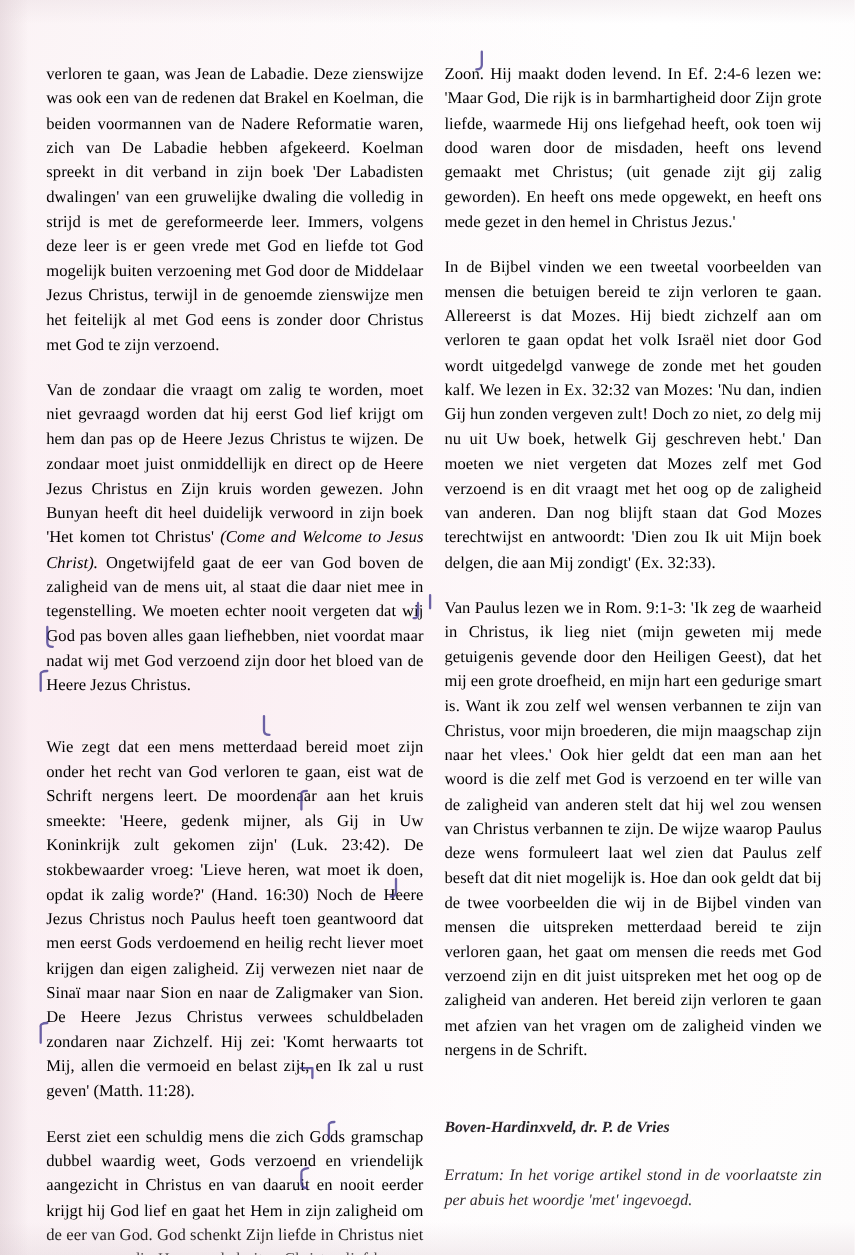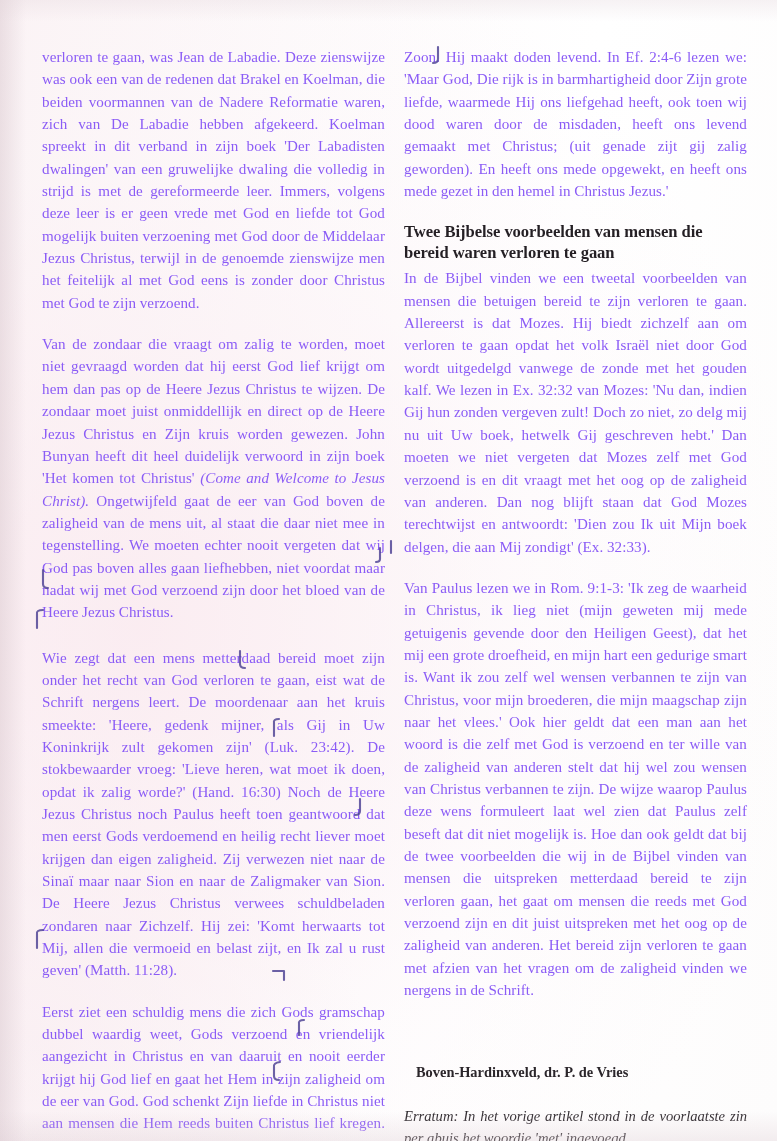--- a/index.html
+++ b/index.html
@@ -52,48 +52,49 @@
 
   .col {
     position: absolute;
     top: 42px;
     width: 343px;
   }
   .col-left  { left: 42px; }
   .col-right { left: 404px; }
 
   p.para {
-    margin: 4px 0 19px 0;
+    margin: 15px 0 19px 0;
     font-size: 15.1px;
     line-height: 22.35px;
     text-align: justify;
-    color: #8b5cf6;
+    color: #000000;
     letter-spacing: 0.08px;
     word-spacing: -0.2px;
   }
   p.para:last-child { margin-bottom: 0; }
 
   p.tight { margin-bottom: 0; }
 
   h2.section-head {
     margin: 0 0 1px 0;
     font-size: 16.6px;
     line-height: 21px;
     font-weight: bold;
     color: #241f24;
     letter-spacing: -0.05px;
   }
 
   .it { font-style: italic; }
 
   .byline {
-    margin: 12px;
+    margin: 0;
     font-size: 14.4px;
     line-height: 21px;
     font-weight: bold;
+    font-style: italic;
     color: #2b262b;
   }
 
   .erratum {
     margin: 22px 0 0 0;
     font-size: 14.6px;
     line-height: 22px;
     font-style: italic;
     color: #2f2a2f;
     text-align: justify;
@@ -135,21 +136,20 @@
 
     <p class="para">Wie zegt dat een mens metterdaad bereid moet zijn onder het recht van God verloren te gaan, eist wat de Schrift nergens leert. De moordenaar aan het kruis smeekte: 'Heere, gedenk mijner, als Gij in Uw Koninkrijk zult gekomen zijn' (Luk. 23:42). De stokbewaarder vroeg: 'Lieve heren, wat moet ik doen, opdat ik zalig worde?' (Hand. 16:30) Noch de Heere Jezus Christus noch Paulus heeft toen geantwoord dat men eerst Gods verdoemend en heilig recht liever moet krijgen dan eigen zaligheid. Zij verwezen niet naar de Sinaï maar naar Sion en naar de Zaligmaker van Sion. De Heere Jezus Christus verwees schuldbeladen zondaren naar Zichzelf. Hij zei: 'Komt herwaarts tot Mij, allen die vermoeid en belast zijt, en Ik zal u rust geven' (Matth. 11:28).</p>
 
     <p class="para">Eerst ziet een schuldig mens die zich Gods gramschap dubbel waardig weet, Gods verzoend en vriendelijk aangezicht in Christus en van daaruit en nooit eerder krijgt hij God lief en gaat het Hem in zijn zaligheid om de eer van God. God schenkt Zijn liefde in Christus niet aan mensen die Hem reeds buiten Christus lief kregen. Integendeel. Hij verzoent geen vrienden van Hem maar vijanden met Hem met Zichzelf door het bloed van Zijn</p>
   </div>
 
   <div class="col col-right">
 
     <p class="para">Zoon. Hij maakt doden levend. In Ef. 2:4-6 lezen we: 'Maar God, Die rijk is in barmhartigheid door Zijn grote liefde, waarmede Hij ons liefgehad heeft, ook toen wij dood waren door de misdaden, heeft ons levend gemaakt met Christus; (uit genade zijt gij zalig geworden). En heeft ons mede opgewekt, en heeft ons mede gezet in den hemel in Christus Jezus.'</p>
 
-    <h2 class="section-head">Twee Bijbelse voorbeelden van mensen die bereid waren verloren te gaan</h2>
 
     <p class="para">In de Bijbel vinden we een tweetal voorbeelden van mensen die betuigen bereid te zijn verloren te gaan. Allereerst is dat Mozes. Hij biedt zichzelf aan om verloren te gaan opdat het volk Israël niet door God wordt uitgedelgd vanwege de zonde met het gouden kalf. We lezen in Ex. 32:32 van Mozes: 'Nu dan, indien Gij hun zonden vergeven zult! Doch zo niet, zo delg mij nu uit Uw boek, hetwelk Gij geschreven hebt.' Dan moeten we niet vergeten dat Mozes zelf met God verzoend is en dit vraagt met het oog op de zaligheid van anderen. Dan nog blijft staan dat God Mozes terechtwijst en antwoordt: 'Dien zou Ik uit Mijn boek delgen, die aan Mij zondigt' (Ex. 32:33).</p>
 
     <p class="para">Van Paulus lezen we in Rom. 9:1-3: 'Ik zeg de waarheid in Christus, ik lieg niet (mijn geweten mij mede getuigenis gevende door den Heiligen Geest), dat het mij een grote droefheid, en mijn hart een gedurige smart is. Want ik zou zelf wel wensen verbannen te zijn van Christus, voor mijn broederen, die mijn maagschap zijn naar het vlees.' Ook hier geldt dat een man aan het woord is die zelf met God is verzoend en ter wille van de zaligheid van anderen stelt dat hij wel zou wensen van Christus verbannen te zijn. De wijze waarop Paulus deze wens formuleert laat wel zien dat Paulus zelf beseft dat dit niet mogelijk is. Hoe dan ook geldt dat bij de twee voorbeelden die wij in de Bijbel vinden van mensen die uitspreken metterdaad bereid te zijn verloren gaan, het gaat om mensen die reeds met God verzoend zijn en dit juist uitspreken met het oog op de zaligheid van anderen. Het bereid zijn verloren te gaan met afzien van het vragen om de zaligheid vinden we nergens in de Schrift.</p>
 
     <div class="spacer-before-byline"></div>
 
     <p class="byline">Boven-Hardinxveld, dr. P. de Vries</p>
 
     <p class="erratum">Erratum: In het vorige artikel stond in de voorlaatste zin per abuis het woordje 'met' ingevoegd.</p>

